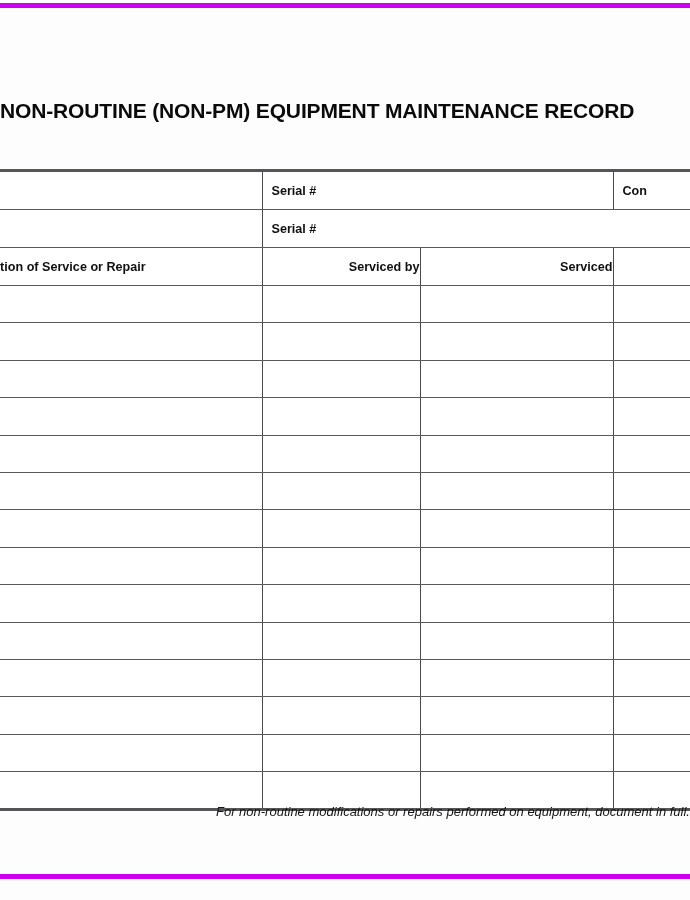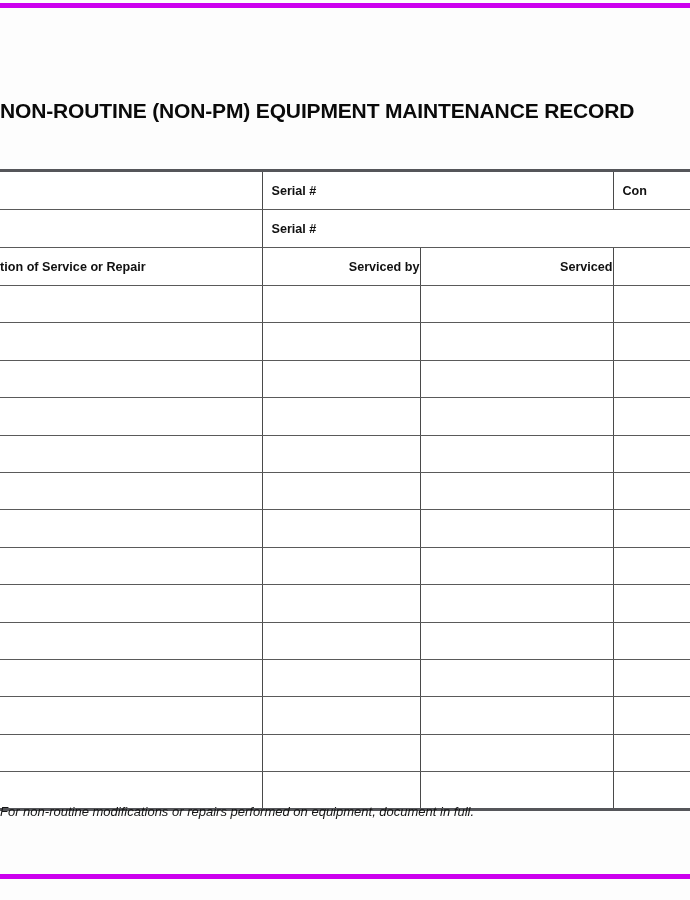--- a/index.html
+++ b/index.html
@@ -94,21 +94,21 @@
     margin-left: -30px;
   }
   .cell-blank { display: block; }
 
   
   #footer-note {
     position: absolute;
     left: 0;
     top: 804px;
     width: 690px;
-    text-align: left;
+    text-align: right;
     font-size: 13px;
     font-style: italic;
     color: #151515;
     white-space: nowrap;
   }
 </style>
 </head>
 <body>
 
 <div id="page">

